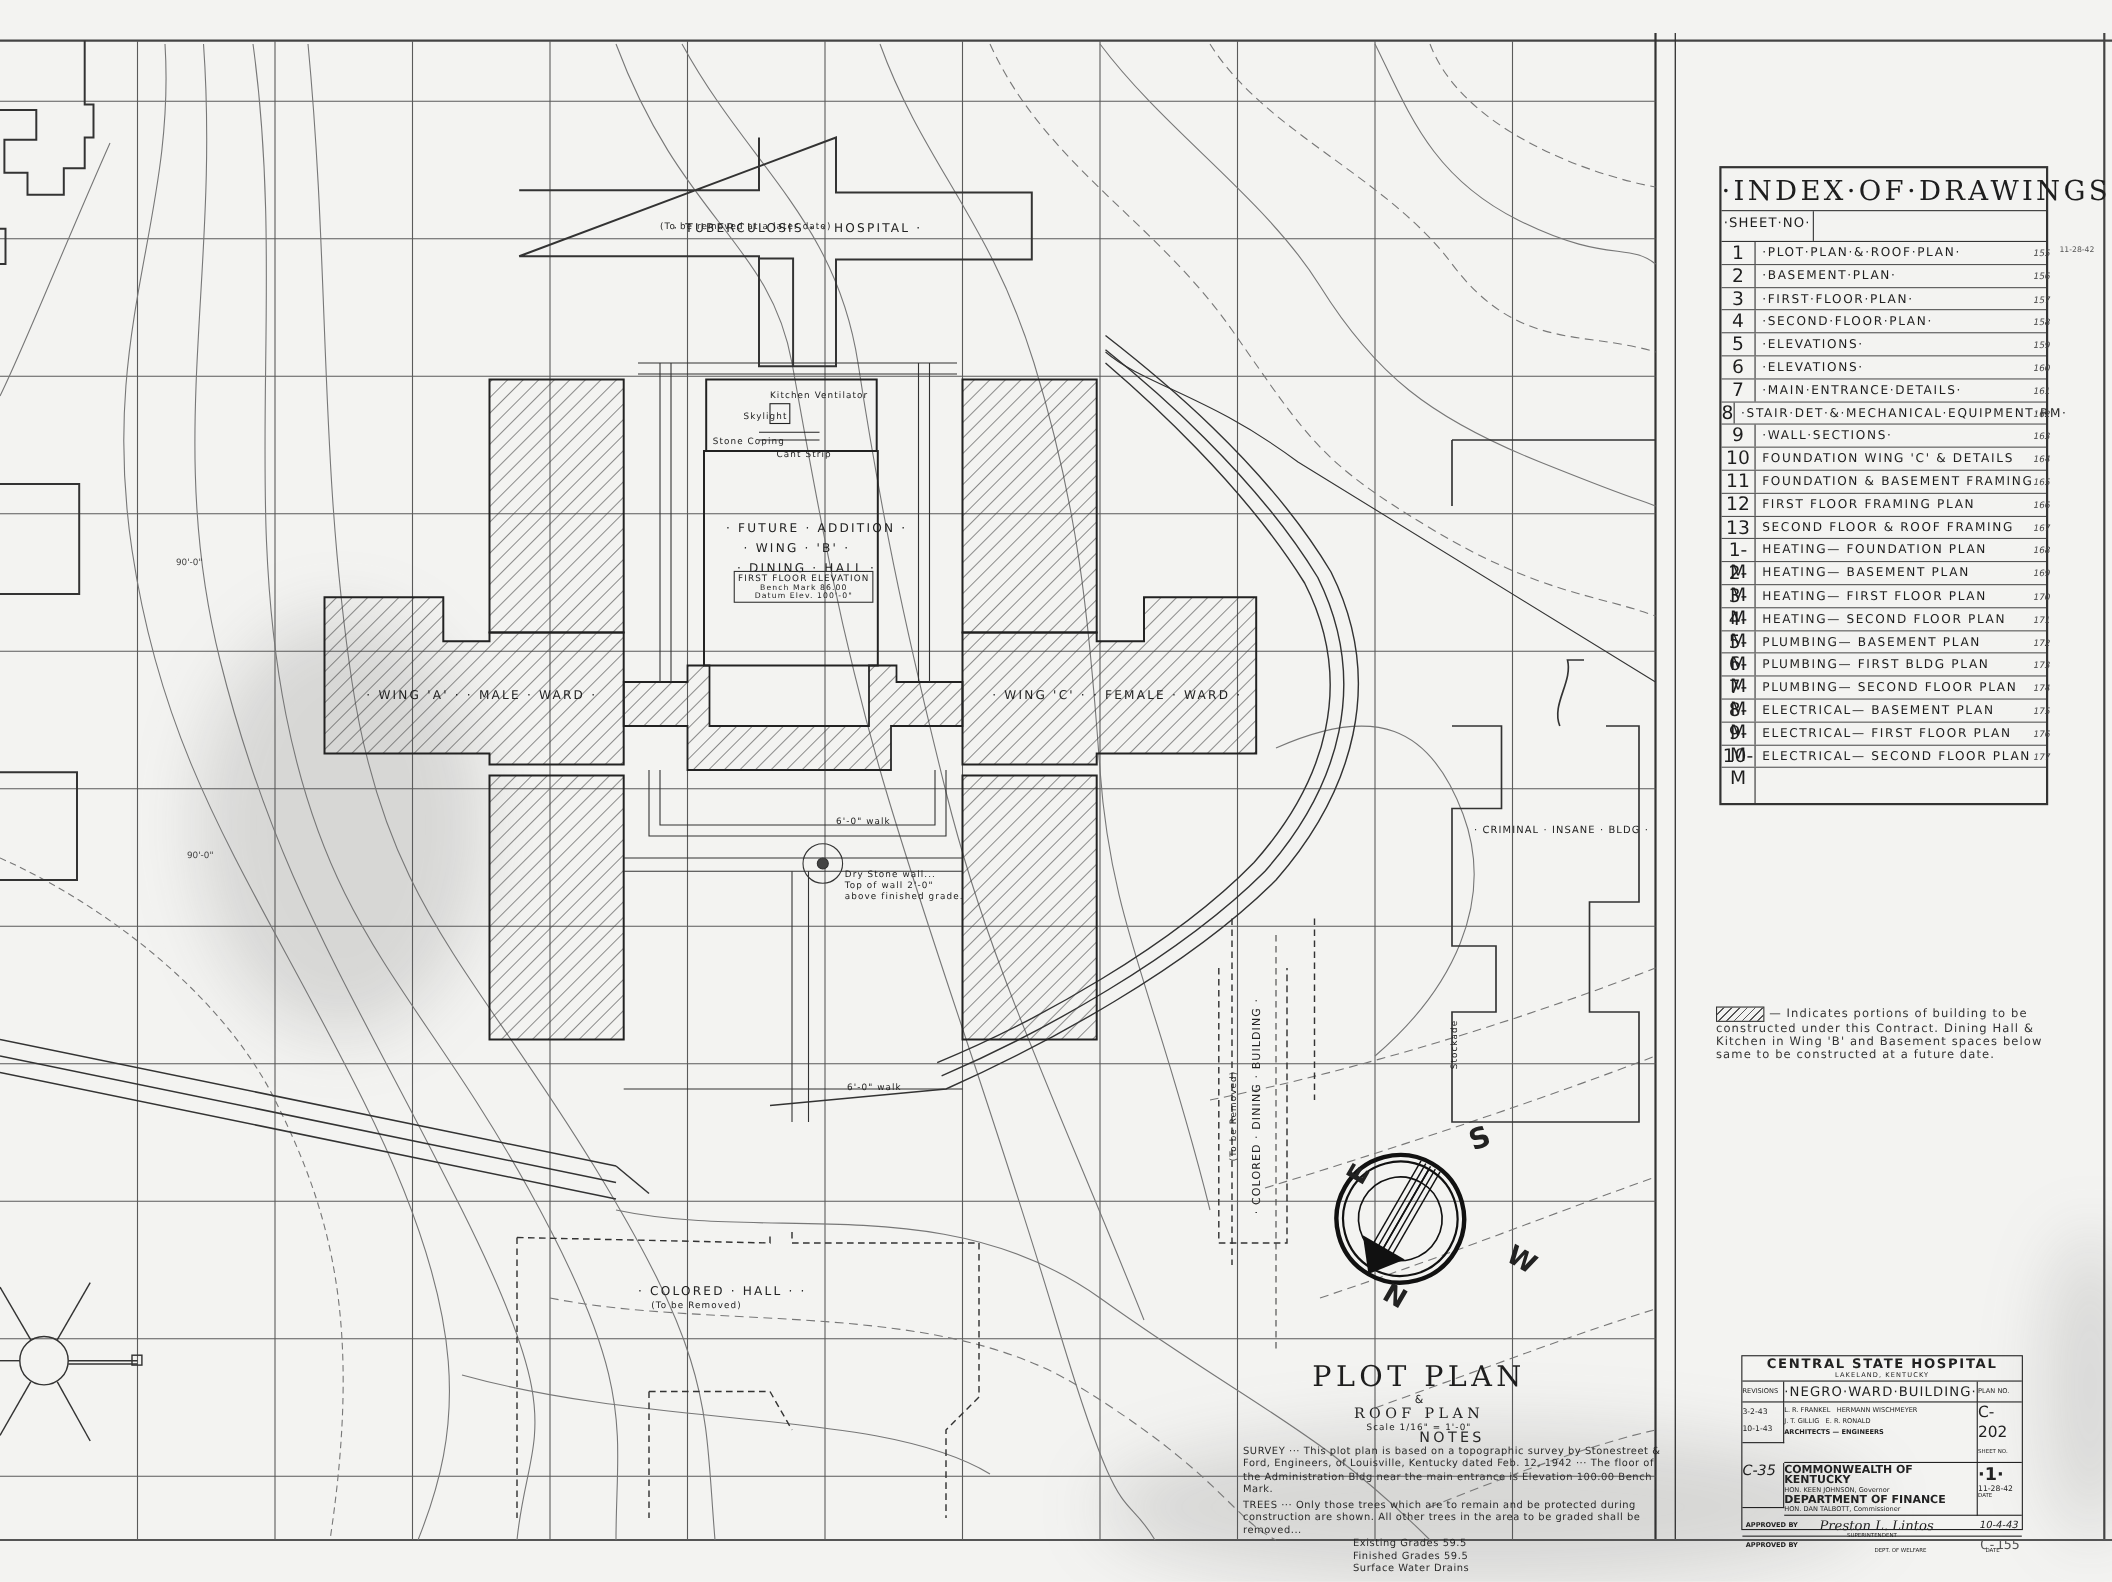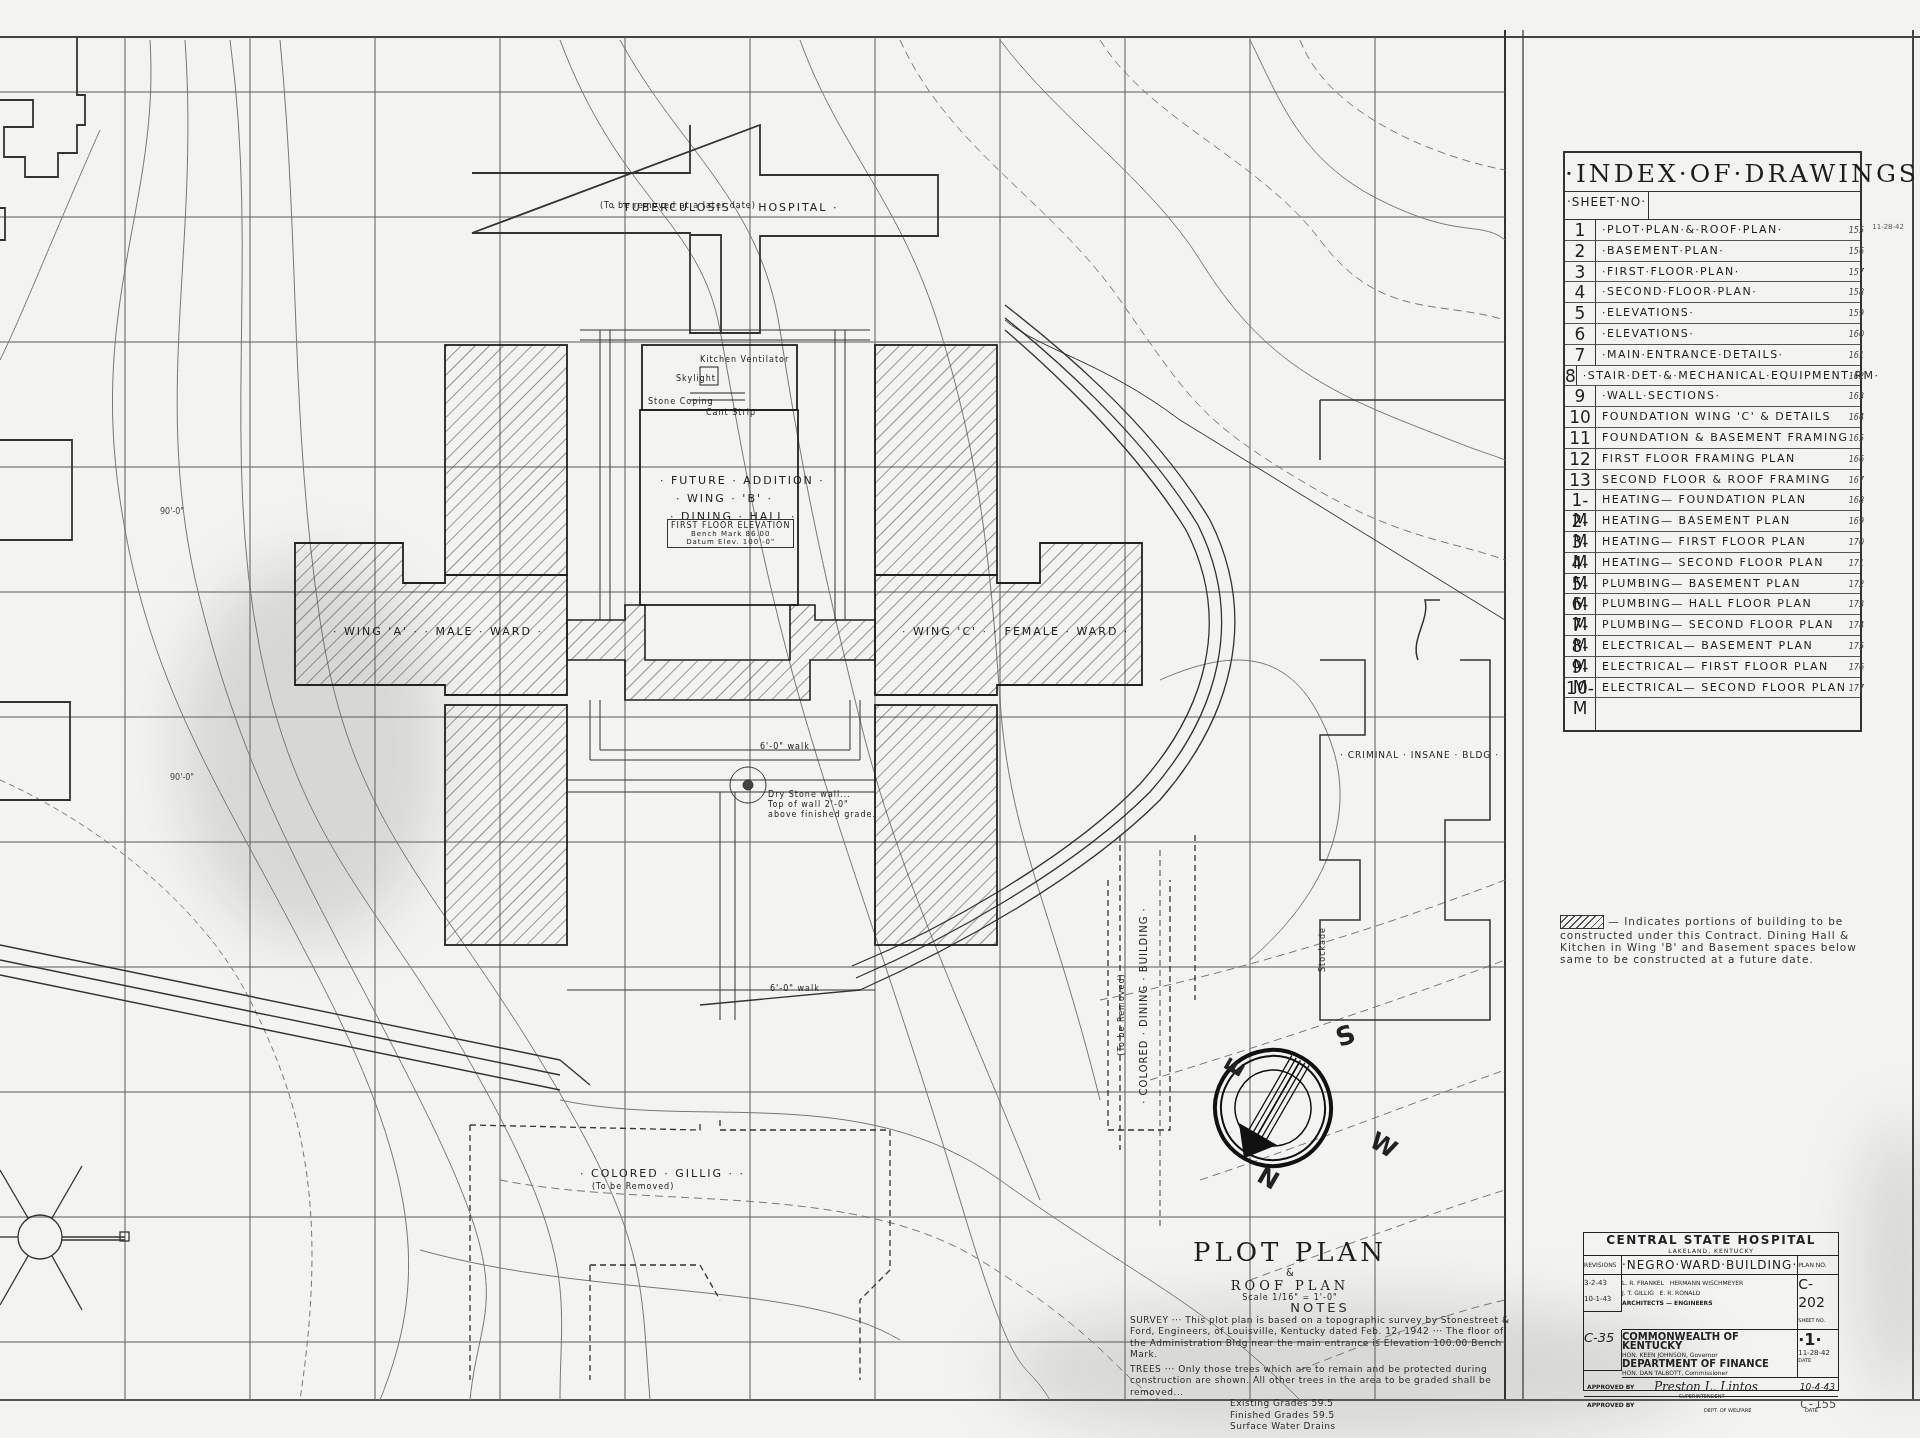--- a/index.html
+++ b/index.html
@@ -243,21 +243,21 @@
   </div>
   <div class="lbl tiny" style="left:700px;top:355px;">Kitchen Ventilator</div>
   <div class="lbl tiny" style="left:676px;top:374px;">Skylight</div>
   <div class="lbl tiny" style="left:648px;top:397px;">Stone Coping</div>
   <div class="lbl tiny" style="left:706px;top:408px;">Cant Strip</div>
   <div class="lbl tiny" style="left:768px;top:790px;">Dry Stone wall...</div>
   <div class="lbl tiny" style="left:768px;top:800px;">Top of wall 2'-0"</div>
   <div class="lbl tiny" style="left:768px;top:810px;">above finished grade.</div>
   <div class="lbl tiny" style="left:760px;top:742px;">6'-0" walk</div>
   <div class="lbl tiny" style="left:770px;top:984px;">6'-0" walk</div>
-  <div class="lbl small" style="left:580px;top:1167px;">· COLORED · GILLIG · ·</div>
+  <div class="lbl small" style="left:580px;top:1167px;">· COLORED · HALL · ·</div>
   <div class="lbl tiny" style="left:592px;top:1182px;">(To be Removed)</div>
   <div class="lbl tiny" style="left:1045px;top:1000px;transform:rotate(-90deg);font-size:10px;">· COLORED · DINING · BUILDING ·</div>
   <div class="lbl tiny" style="left:1080px;top:1010px;transform:rotate(-90deg);">(To be Removed)</div>
   <div class="lbl tiny" style="left:1340px;top:750px;font-size:9px;">· CRIMINAL · INSANE · BLDG ·</div>
   <div class="lbl tiny" style="left:1300px;top:945px;transform:rotate(-90deg);">Stockade</div>
   <div class="dim" style="left:160px;top:507px;">90'-0"</div>
   <div class="dim" style="left:170px;top:773px;">90'-0"</div>
 
   <div class="lbl" style="left:1336px;top:1020px;font-size:26px;font-weight:bold;transform:rotate(-20deg);">S</div>
   <div class="lbl" style="left:1226px;top:1052px;font-size:24px;font-weight:bold;transform:rotate(-60deg);">E</div>
@@ -356,21 +356,21 @@
           <div class="ds">HEATING— SECOND FLOOR PLAN</div>
           <div class="pg">171</div>
         </div>
         <div class="row">
           <div class="no">5-M</div>
           <div class="ds">PLUMBING— BASEMENT PLAN</div>
           <div class="pg">172</div>
         </div>
         <div class="row">
           <div class="no">6-M</div>
-          <div class="ds">PLUMBING— HALL FLOOR PLAN</div>
+          <div class="ds">PLUMBING— FIRST BLDG PLAN</div>
           <div class="pg">173</div>
         </div>
         <div class="row">
           <div class="no">7-M</div>
           <div class="ds">PLUMBING— SECOND FLOOR PLAN</div>
           <div class="pg">174</div>
         </div>
         <div class="row">
           <div class="no">8-M</div>
           <div class="ds">ELECTRICAL— BASEMENT PLAN</div>

